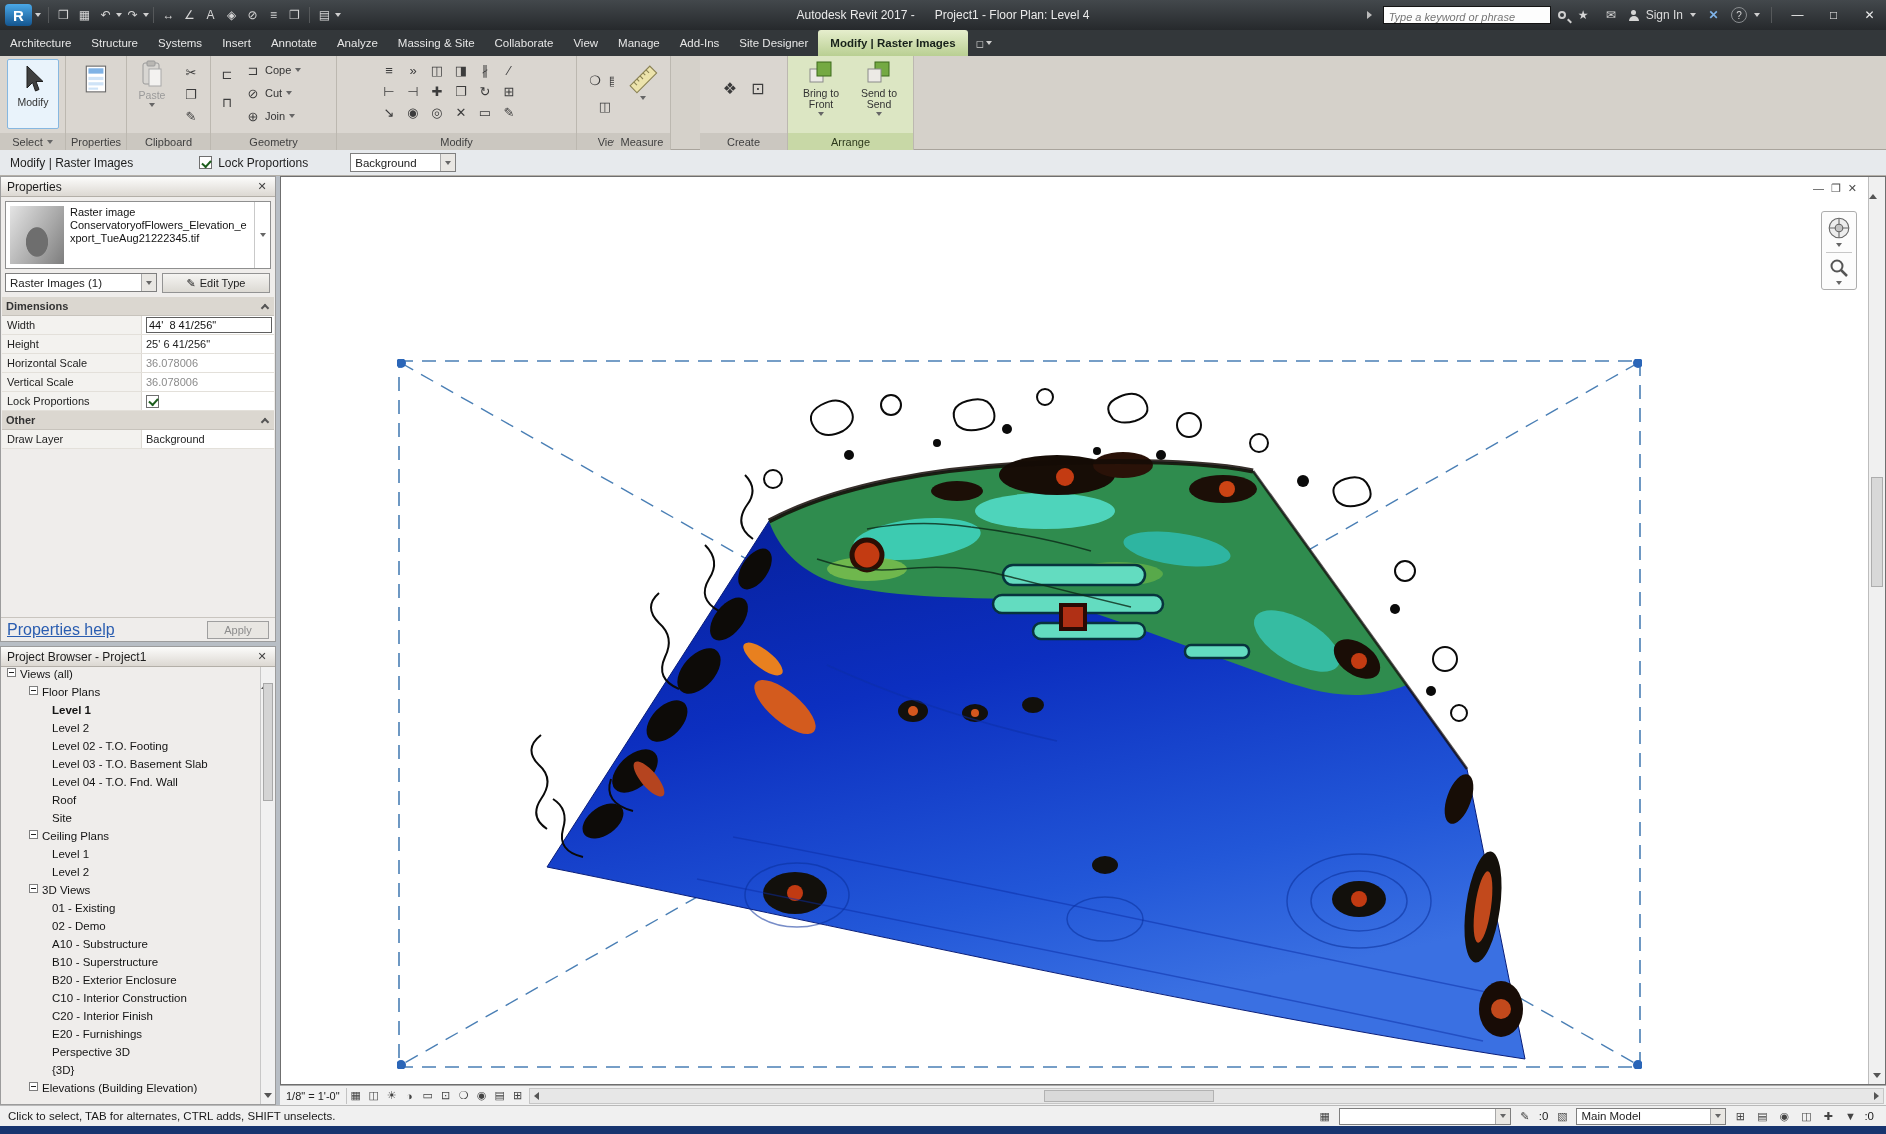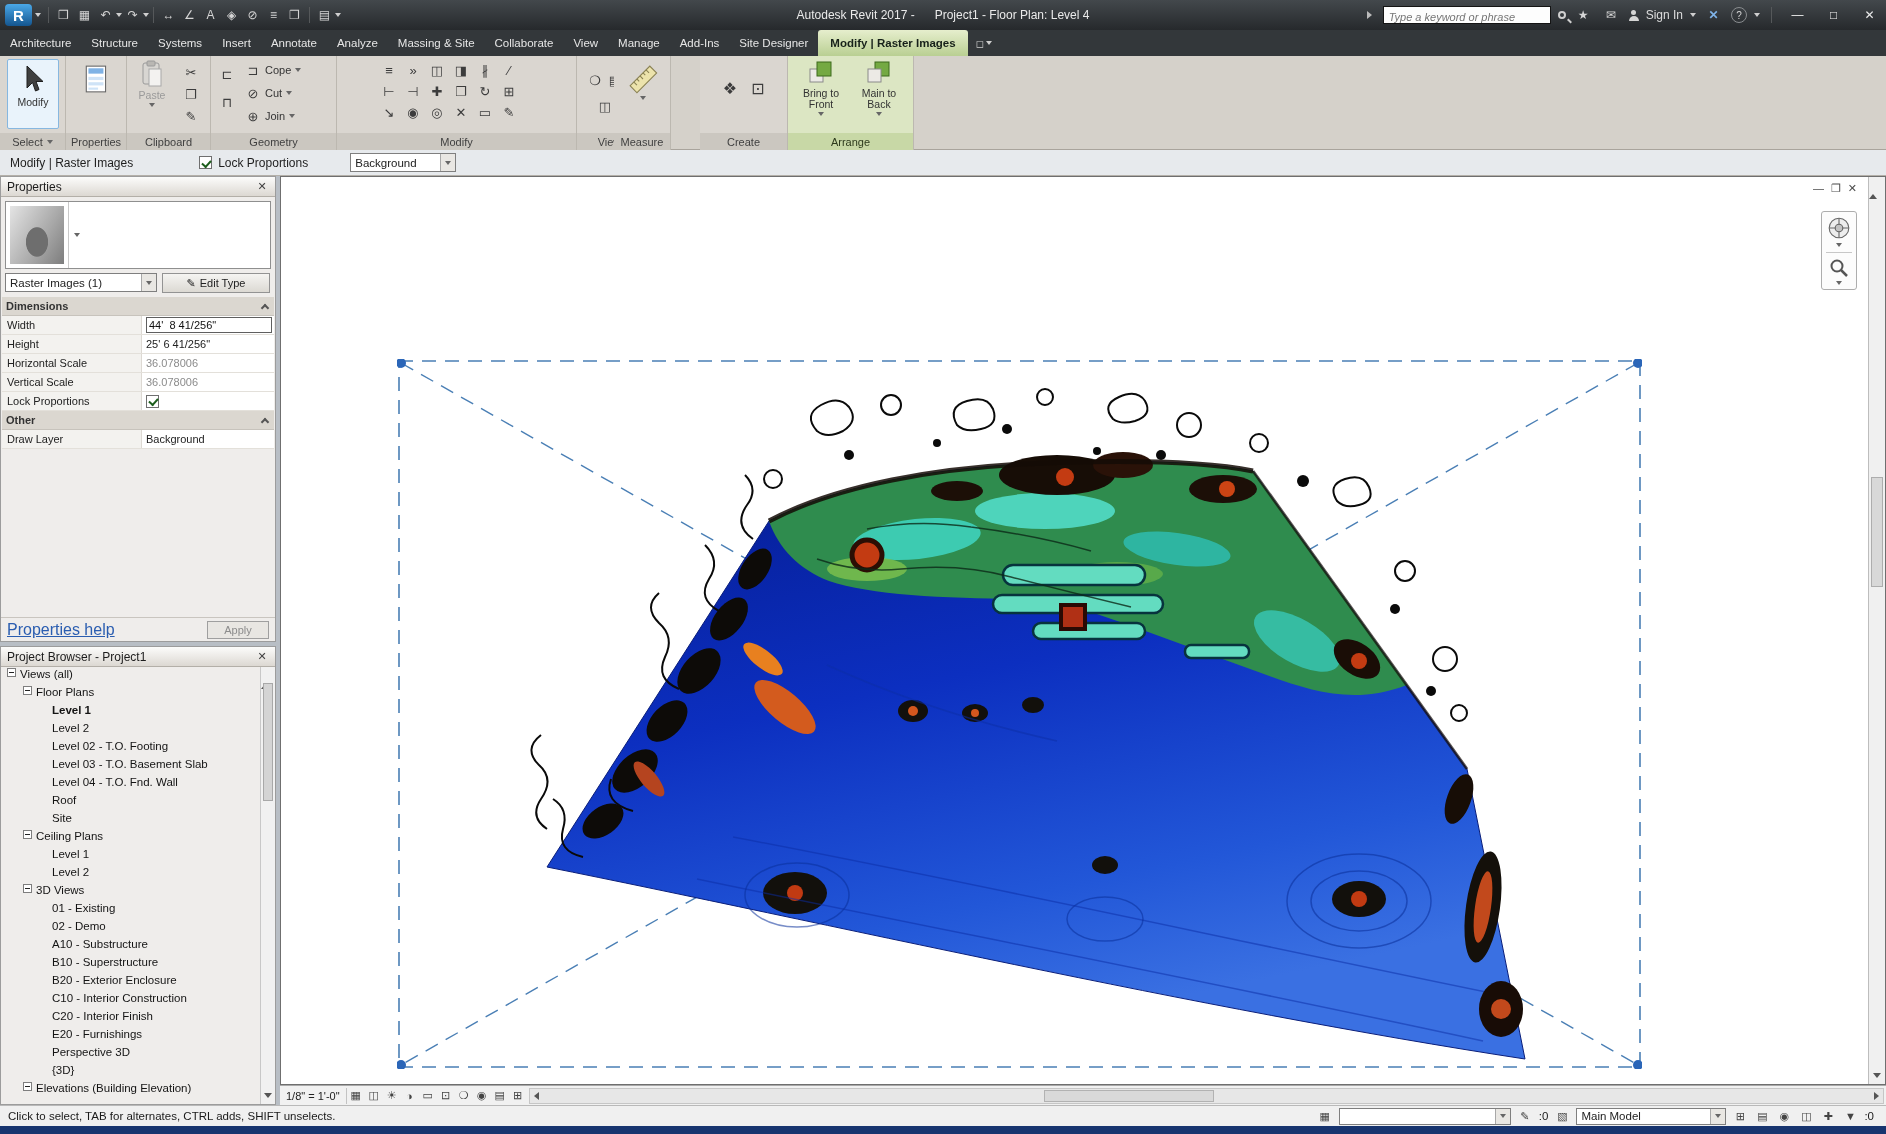--- a/index.html
+++ b/index.html
@@ -62,21 +62,21 @@
   .pinput{width:100%;height:16px;border:1px solid #5f5f5f;font-size:11px;padding:0 2px;color:#111}
   .pfoot{position:absolute;left:0;right:0;bottom:0;height:24px;border-top:1px solid #c9c5bf;background:#efedeb;display:flex;align-items:center;padding:0 6px}
   .helplink{color:#2a5db0;text-decoration:underline;font-size:16px}
   .applybtn{margin-left:auto;width:62px;height:18px;background:#e8e6e2;border:1px solid #9f9f9f;color:#8c8c8c;font-size:11px;display:flex;align-items:center;justify-content:center}
   .etbtn{position:absolute;right:5px;top:96px;width:108px;height:20px;background:linear-gradient(#f5f4f2,#dcd9d3);border:1px solid #939393;font-size:11px;color:#222;display:flex;align-items:center;justify-content:center;gap:4px}
   
   .trow{height:18px;display:flex;font-size:11.5px;color:#141414;white-space:nowrap}
   .trow.b{font-weight:bold}
   .exp{width:9px;height:9px;border:1px solid #7e7e7e;background:#fff;display:inline-flex;align-items:center;justify-content:center;margin-right:4px;flex:0 0 auto}
   .exp i{display:block;width:5px;height:1px;background:#222}
-  .pl0{padding-left:5px}.pl1{padding-left:21px}.pl2{padding-left:50px}
+  .pl0{padding-left:5px}.pl1{padding-left:27px}.pl2{padding-left:50px}
   .bscroll{position:absolute;right:0;top:20px;bottom:0;width:15px;background:#f1f1f1;border-left:1px solid #c8c8c8}
   .tup{width:0;height:0;border-left:4px solid transparent;border-right:4px solid transparent;border-bottom:5px solid #555;margin:4px auto}
   .tdn{width:0;height:0;border-left:4px solid transparent;border-right:4px solid transparent;border-top:5px solid #555;margin:4px auto}
   .bthumb{position:absolute;left:2px;right:2px;top:16px;height:118px;background:#d4d4d4;border:1px solid #a8a8a8}
   
   #canvas{position:absolute;left:280px;top:176px;width:1606px;height:909px;background:#ffffff;border:1px solid #6f6f6f;z-index:10}
   #navbar{position:absolute;right:28px;top:34px;width:36px;background:rgba(252,252,252,.92);border:1px solid #adadad;border-radius:3px;display:flex;flex-direction:column;align-items:center;padding:4px 0;gap:3px}
   #viewwinctrl{position:absolute;right:28px;top:5px;display:flex;gap:7px;color:#4c4c4c;font-size:11px}
   #vscroll{position:absolute;right:0;top:0;bottom:0;width:17px;background:#f0f0f0;border-left:1px solid #bdbdbd}
   .vthumb{position:absolute;left:2px;right:2px;top:300px;height:110px;background:#d8d8d8;border:1px solid #adadad}
@@ -306,21 +306,21 @@
           <rect x="9" y="2" width="14" height="14" fill="#74a942" stroke="#3c6a1d"></rect>
         </svg>
       <span>Bring to Front</span>
       <span class="cdn"></span>
     </div>
     <div class="bigbtn" style="position:absolute;left:64px;top:4px;width:54px">
       <svg width="26" height="26" viewBox="0 0 26 26">
           <rect x="9" y="2" width="14" height="14" fill="#74a942" stroke="#3c6a1d"></rect>
           <rect x="2" y="9" width="13" height="13" fill="#eceae5" stroke="#8a8a8a"></rect>
         </svg>
-      <span>Main to Back</span>
+      <span>Send to Send</span>
       <span class="cdn"></span>
     </div>
     <div class="plabel">
         <span>Arrange</span>
       </div>
   </div>
 </div>
 
 <div id="optionsbar">
   <span style="padding-left:10px">Modify | Raster Images</span>
@@ -335,20 +335,24 @@
 </div>
 
 <div class="palette" style="top:176px;height:466px">
   <div class="phead">
     <span>Properties</span>
     <span class="px">✕</span>
   </div>
 
   <div class="typesel">
     <div class="thumb"></div>
+    <div class="tytext">
+      <div>Raster image</div>
+      <div class="tyname">ConservatoryofFlowers_Elevation_export_TueAug21222345.tif</div>
+    </div>
     <div class="tydrop">
         <span class="cdn"></span>
       </div>
   </div>
 
   <div class="combo" style="position:absolute;left:4px;top:96px;width:152px">
     <span>Raster Images (1)</span>
     <span class="cbtn">
         <span class="cdn"></span>
       </span>

